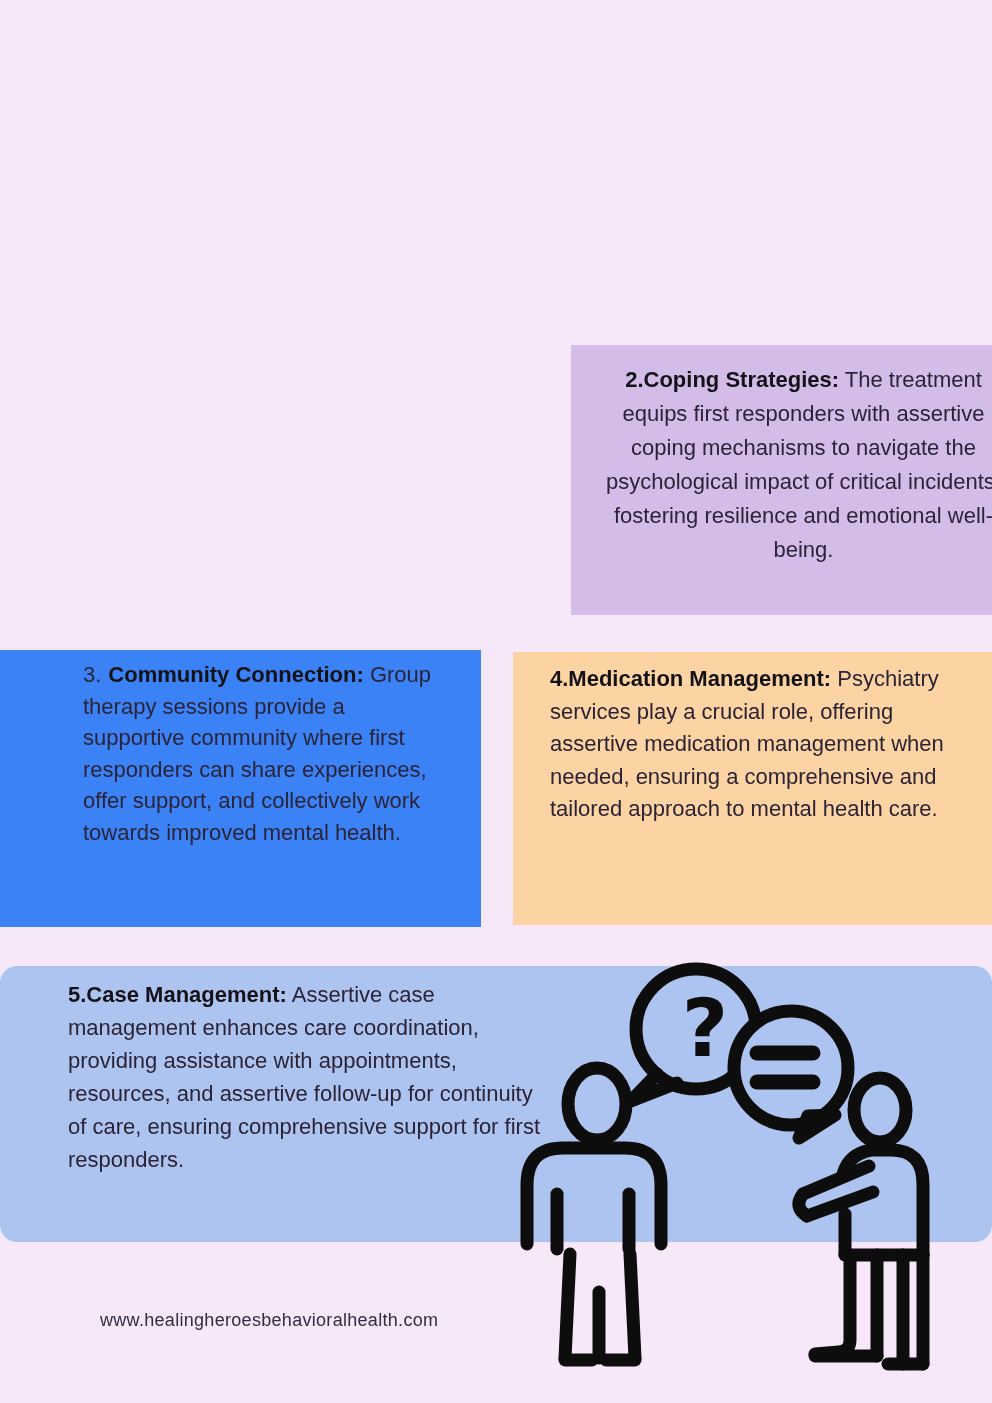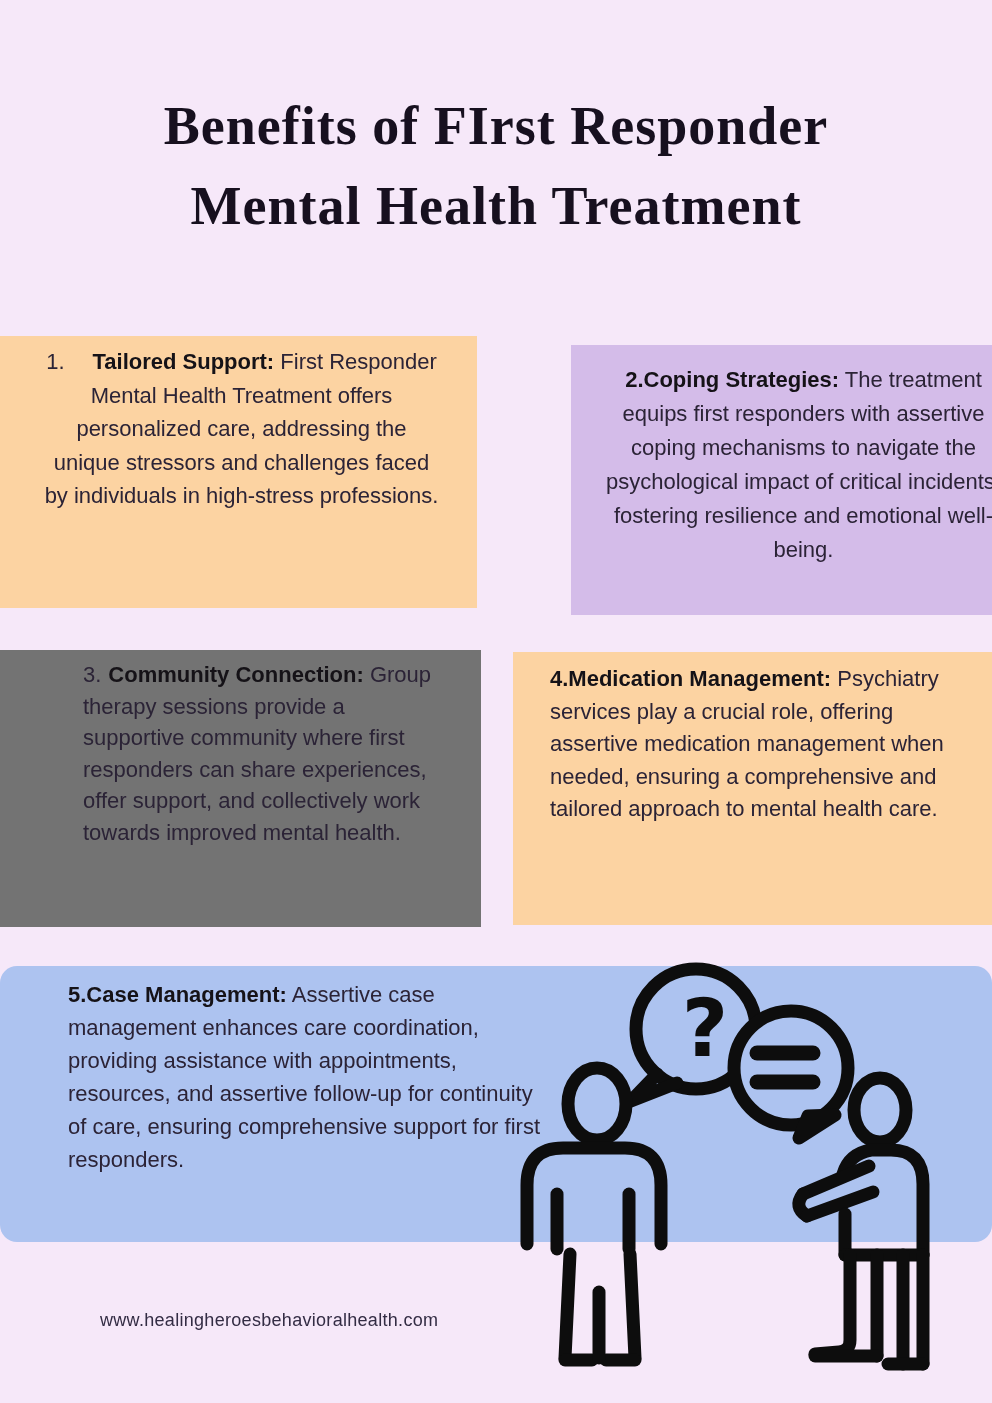--- a/index.html
+++ b/index.html
@@ -43,21 +43,21 @@
   .card-2{
     left:527px;top:345px;width:465px;height:270px;
     background:#d4bce9;
     text-align:center;
     padding:18px 24px 0 24px;
     line-height:34px;
     margin-left:44px;
   }
   .card-3{
     left:0;top:650px;width:481px;height:277px;
-    background:#737373;
+    background:#3b82f6;
     text-align:left;
     padding:9px 44px 0 83px;
     line-height:31.5px;
   }
   .card-4{
     left:513px;top:652px;width:479px;height:273px;
     background:#fcd3a2;
     text-align:left;
     padding:11px 34px 0 37px;
     line-height:32.5px;
@@ -82,29 +82,21 @@
   .illu{
     position:absolute;left:505px;top:952px;
     width:487px;height:445px;
   }
 </style>
 </head>
 <body>
 
 <div id="poster">
 
-  <div class="title">
-    <div>Benefits of FIrst Responder</div>
-    <div>Mental Health Treatment</div>
-  </div>
 
-  <div class="card card-1">
-    <p><span class="num plain gap-wide">1.</span><span class="hd">Tailored Support:</span>
-      <span>First Responder Mental Health Treatment offers personalized care, addressing the unique stressors and challenges faced by individuals in high-stress professions.</span></p>
-  </div>
 
   <div class="card card-2">
     <p><span class="num">2.</span><span class="hd">Coping Strategies:</span>
       <span>The treatment equips first responders with assertive coping mechanisms to navigate the psychological impact of critical incidents, fostering resilience and emotional well-being.</span></p>
   </div>
 
   <div class="card card-3">
     <p><span class="num plain gap-small">3.</span><span class="hd">Community Connection:</span>
       <span>Group therapy sessions provide a supportive community where first responders can share experiences, offer support, and collectively work towards improved mental health.</span></p>
   </div>

